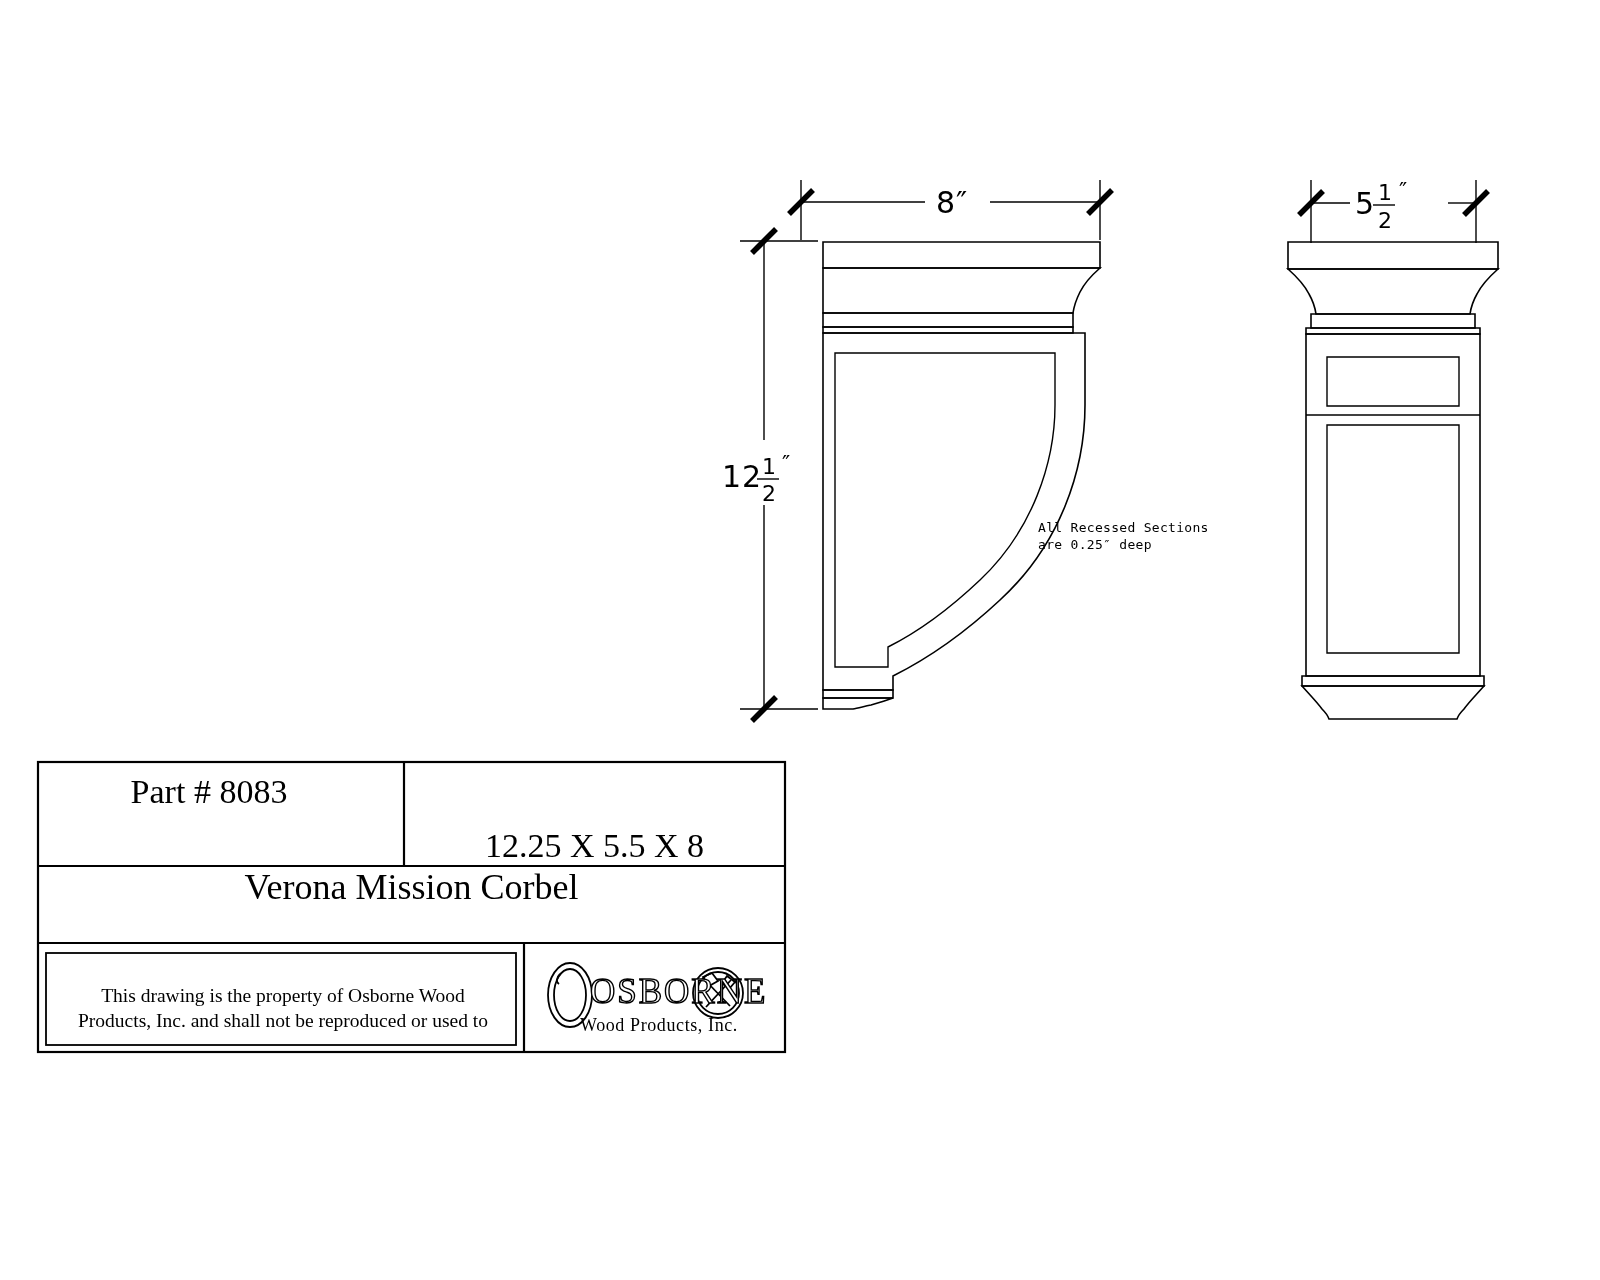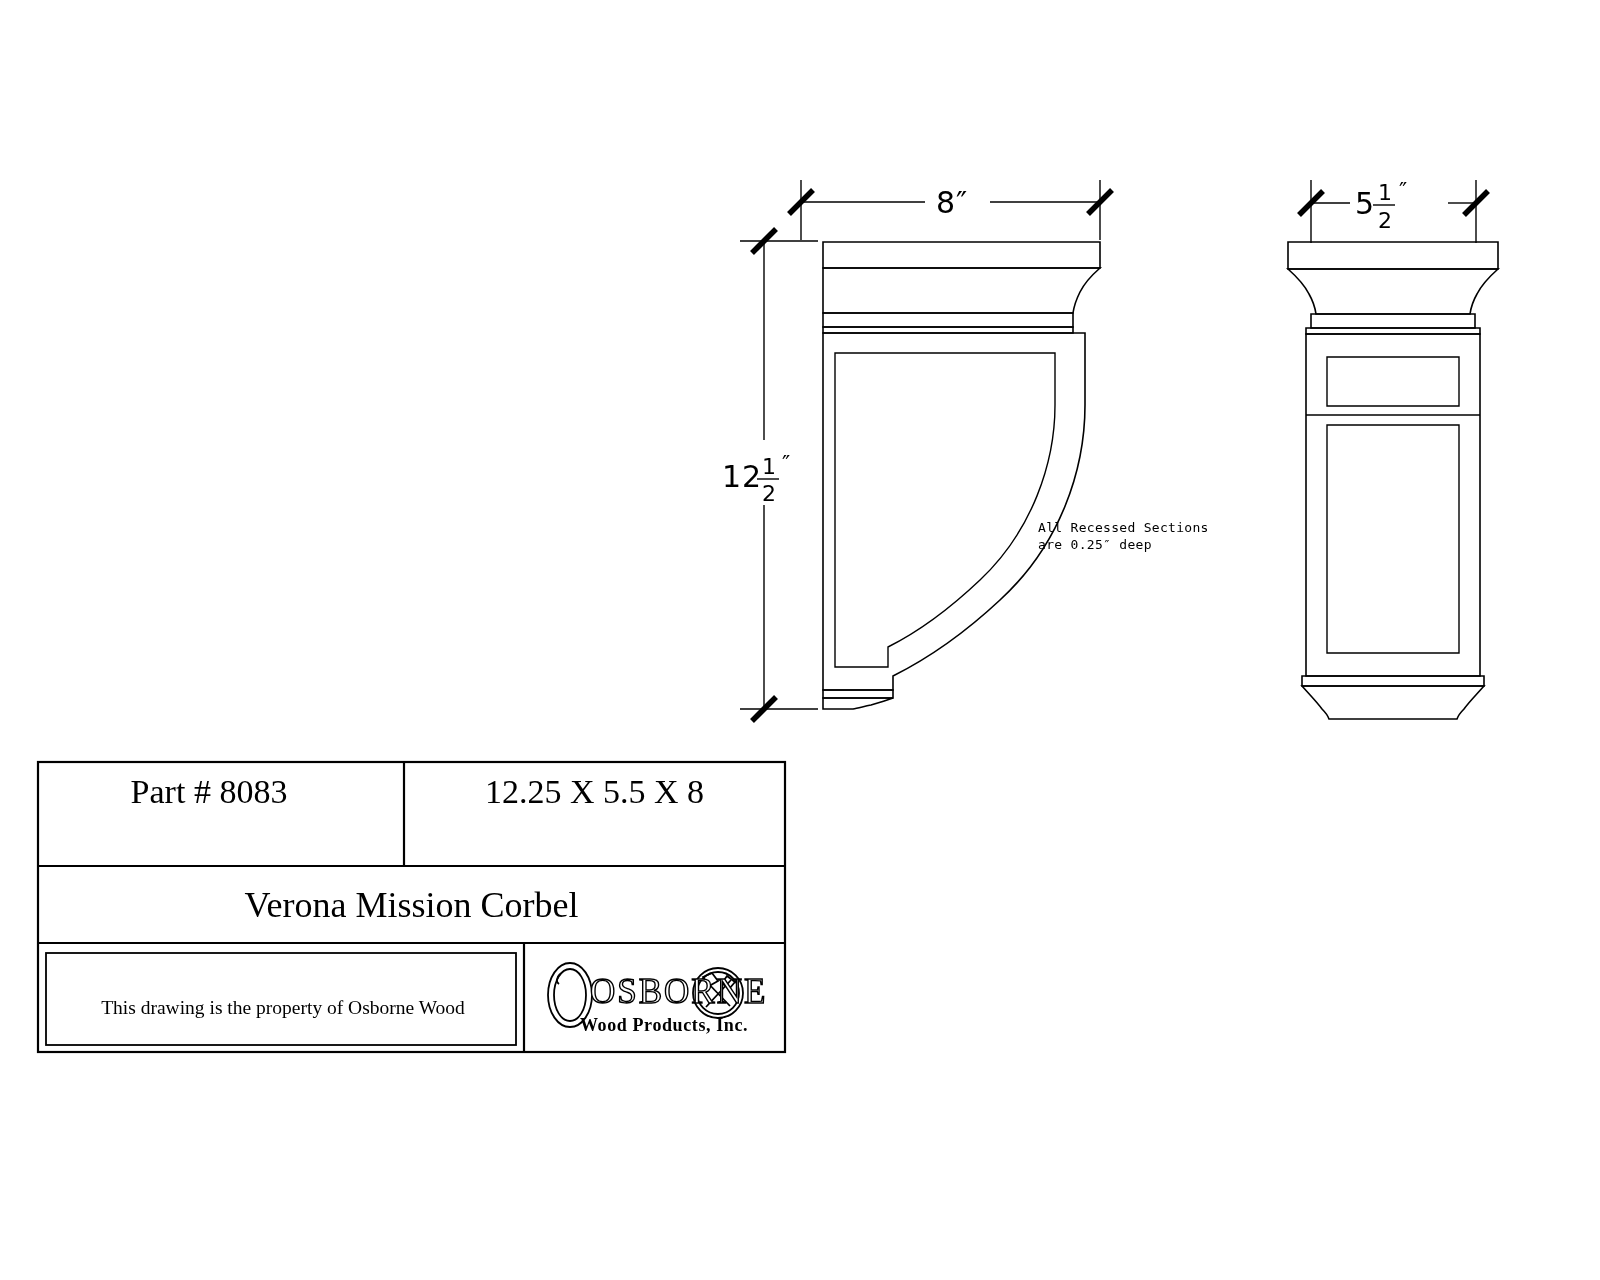--- a/index.html
+++ b/index.html
@@ -58,26 +58,26 @@
     text-align: center;
     white-space: nowrap;
   }
   #tb-part {
     left: 42px; top: 773px; width: 334px; height: 92px;
     display: flex; align-items: flex-start; justify-content: center;
     font-size: 34px;
   }
   #tb-dims {
     left: 404px; top: 773px; width: 381px; height: 92px;
-    display: flex; align-items: flex-start; justify-content: center;
+    display: flex; align-items: flex-end; justify-content: center;
     font-size: 34px;
   }
   #tb-name {
     left: 38px; top: 866px; width: 747px; height: 60px;
-    display: flex; align-items: flex-end; justify-content: center;
+    display: flex; align-items: flex-start; justify-content: center;
     font-size: 36px;
   }
   #tb-disclaimer {
     left: 48px; top: 965px; width: 470px; height: 87px;
     display: flex; align-items: center; justify-content: center;
     flex-direction: column;
     font-size: 19.5px;
     line-height: 1.28;
     white-space: normal;
   }
@@ -100,21 +100,21 @@
     left: 62px; top: 7px;
     font-size: 35px;
     letter-spacing: 2px;
   }
   #logo-tag {
     left: 52px; top: 50px;
     font-size: 18px;
     letter-spacing: 0.6px;
     color: #000;
     -webkit-text-stroke: 0px;
-    font-weight: bold;
+    font-weight: normal;
   }
 </style>
 </head>
 <body>
 
 <div id="sheet">
 <svg viewBox="0 0 1600 1280" xmlns="http://www.w3.org/2000/svg">
 
   <g>
 
@@ -273,18 +273,19 @@
 <div class="tb-text" id="tb-dims">
   <span>12.25 X 5.5 X 8</span>
 </div>
 
 <div class="tb-text" id="tb-name">
   <span>Verona Mission Corbel</span>
 </div>
 
 <div class="tb-text" id="tb-disclaimer">
   <div>This drawing is the property of Osborne Wood</div>
+  <div>Products, Inc. and shall not be reproduced or used to</div>
 </div>
 
 <div class="logo-wrap">
   <div class="logo-word" id="logo-osborne">OSBORNE</div>
   <div class="logo-word" id="logo-tag">Wood Products, Inc.</div>
 </div>
 
 </body></html>

